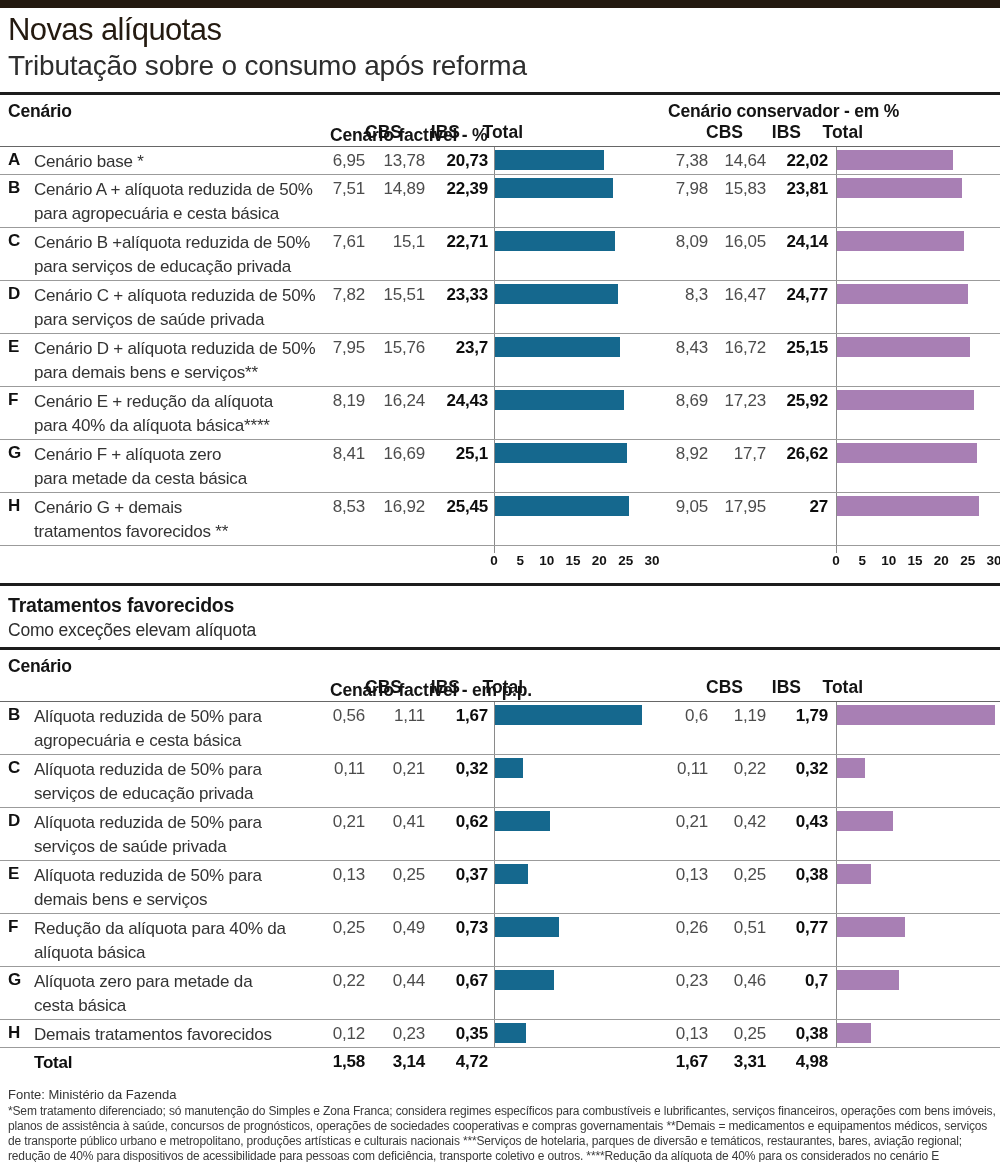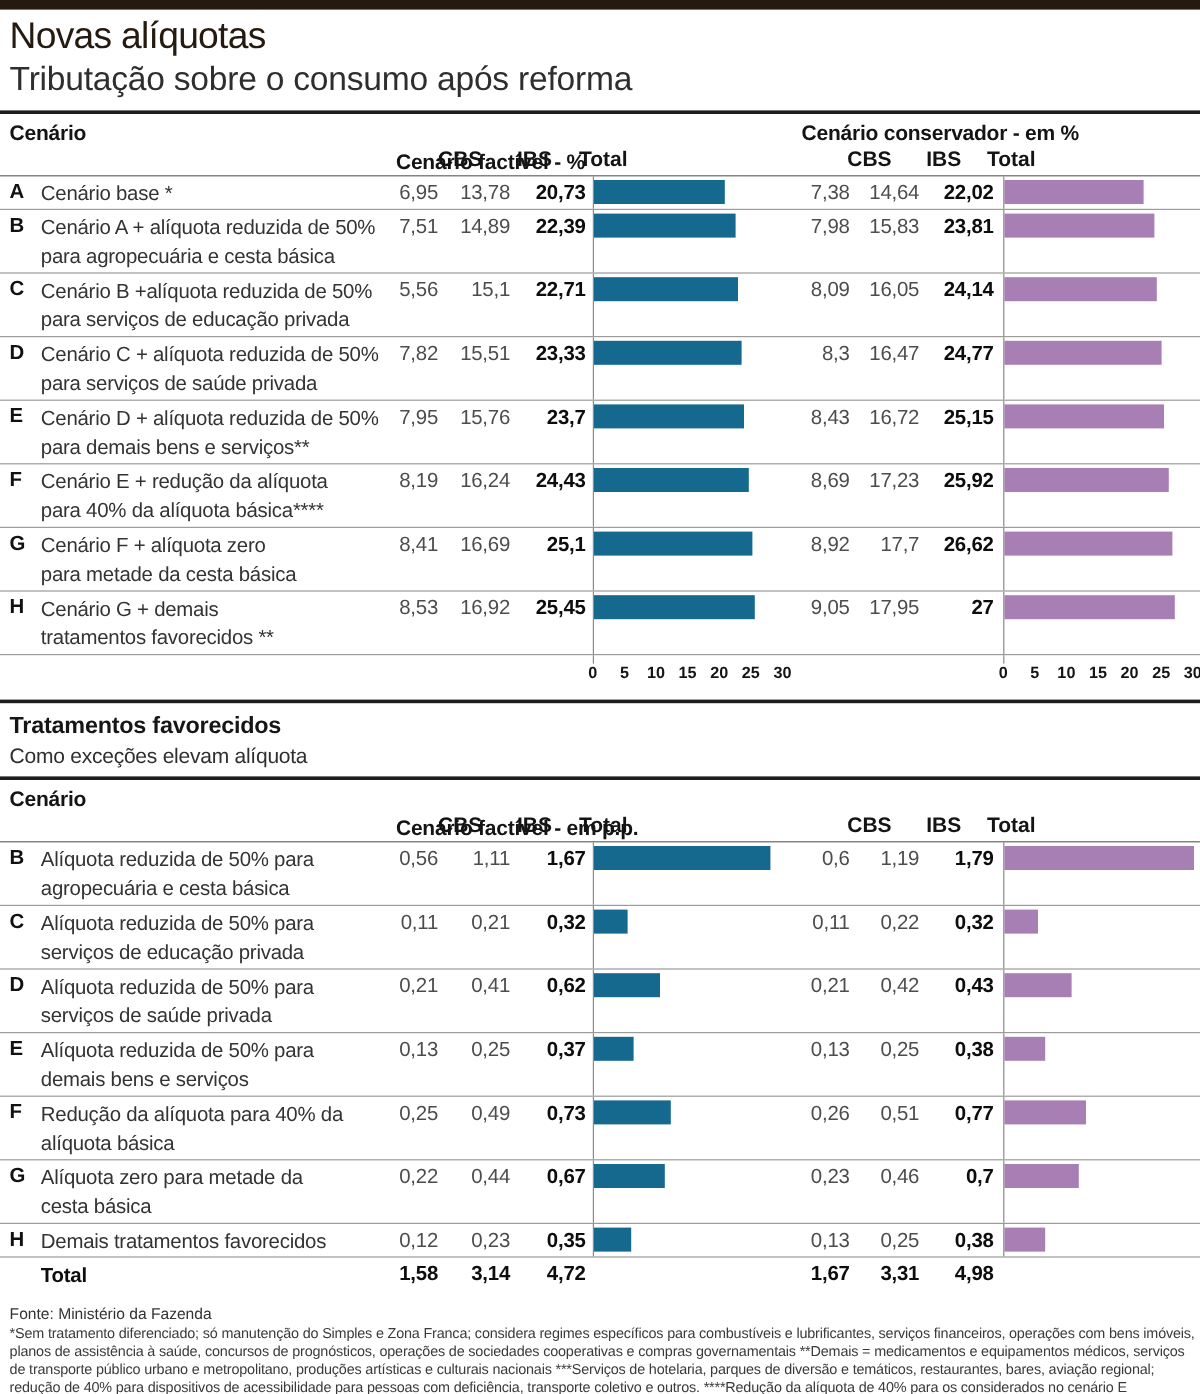--- a/index.html
+++ b/index.html
@@ -98,21 +98,21 @@
     <div class="c-num c-total">23,81</div>
     <div class="c-gap"></div>
     <div class="c-chart">
       <div class="bar" style="width: 125.4px; background: rgb(168, 127, 180);"></div>
     </div>
   </div>
         <div class="row">
     <div class="c-letter">C</div>
     <div class="c-desc">Cenário B +alíquota reduzida de 50%
 para serviços de educação privada</div>
-    <div class="c-num">5,56</div>
+    <div class="c-num">7,61</div>
     <div class="c-num">15,1</div>
     <div class="c-num c-total">22,71</div>
     <div class="c-gap"></div>
     <div class="c-chart">
       <div class="bar" style="width: 119.6px; background: rgb(21, 104, 142);"></div>
     </div>
     <div class="c-num">8,09</div>
     <div class="c-num">16,05</div>
     <div class="c-num c-total">24,14</div>
     <div class="c-gap"></div>

